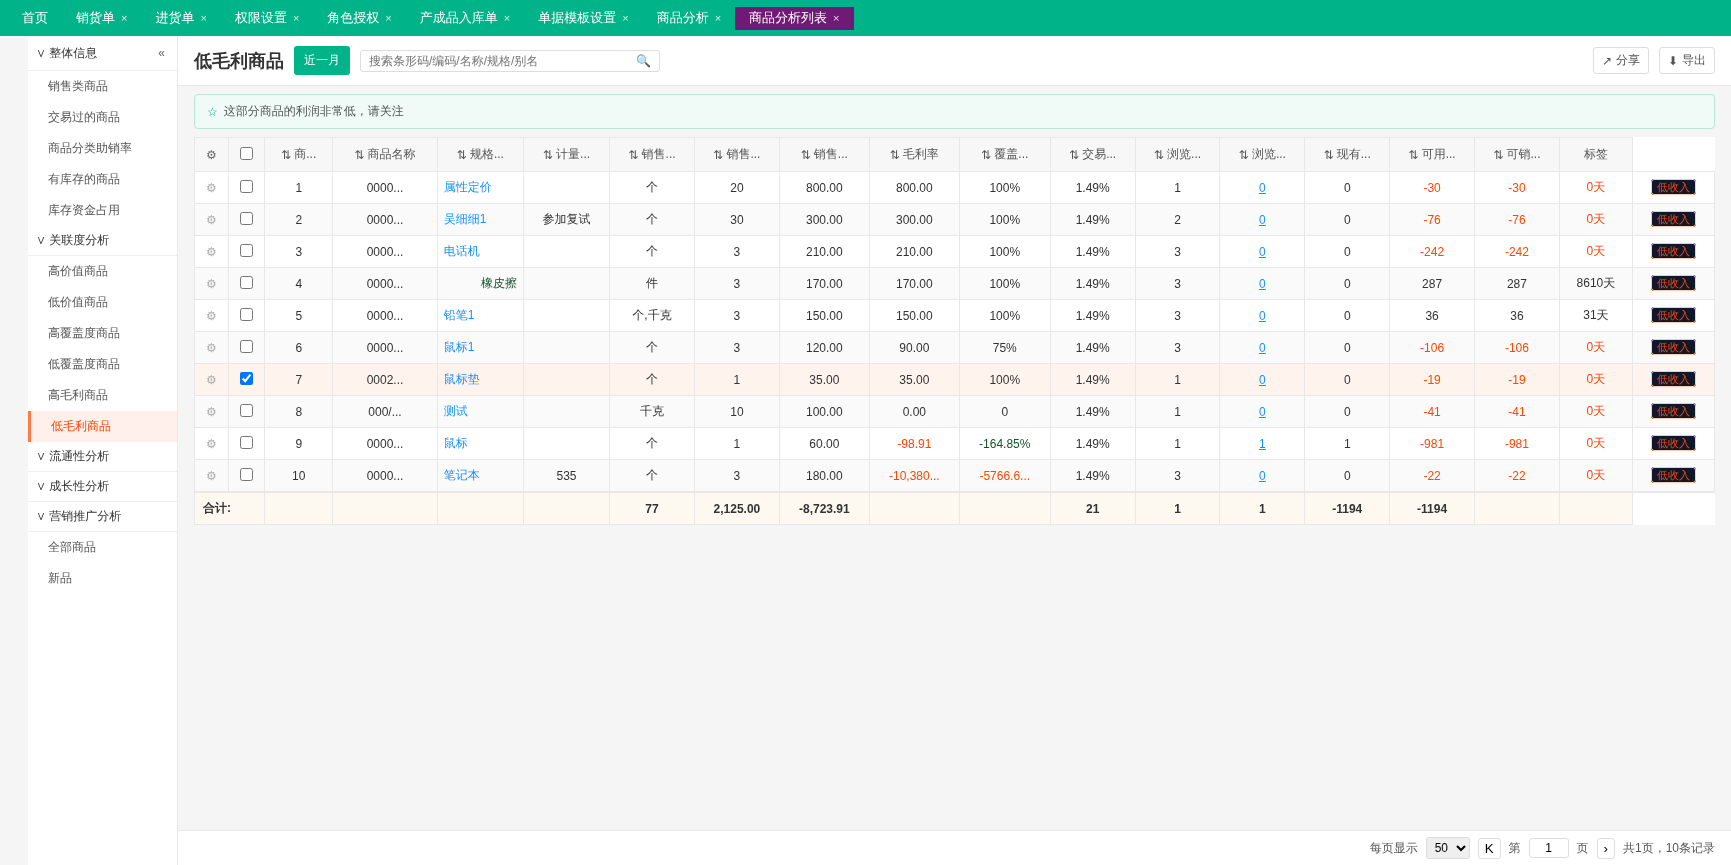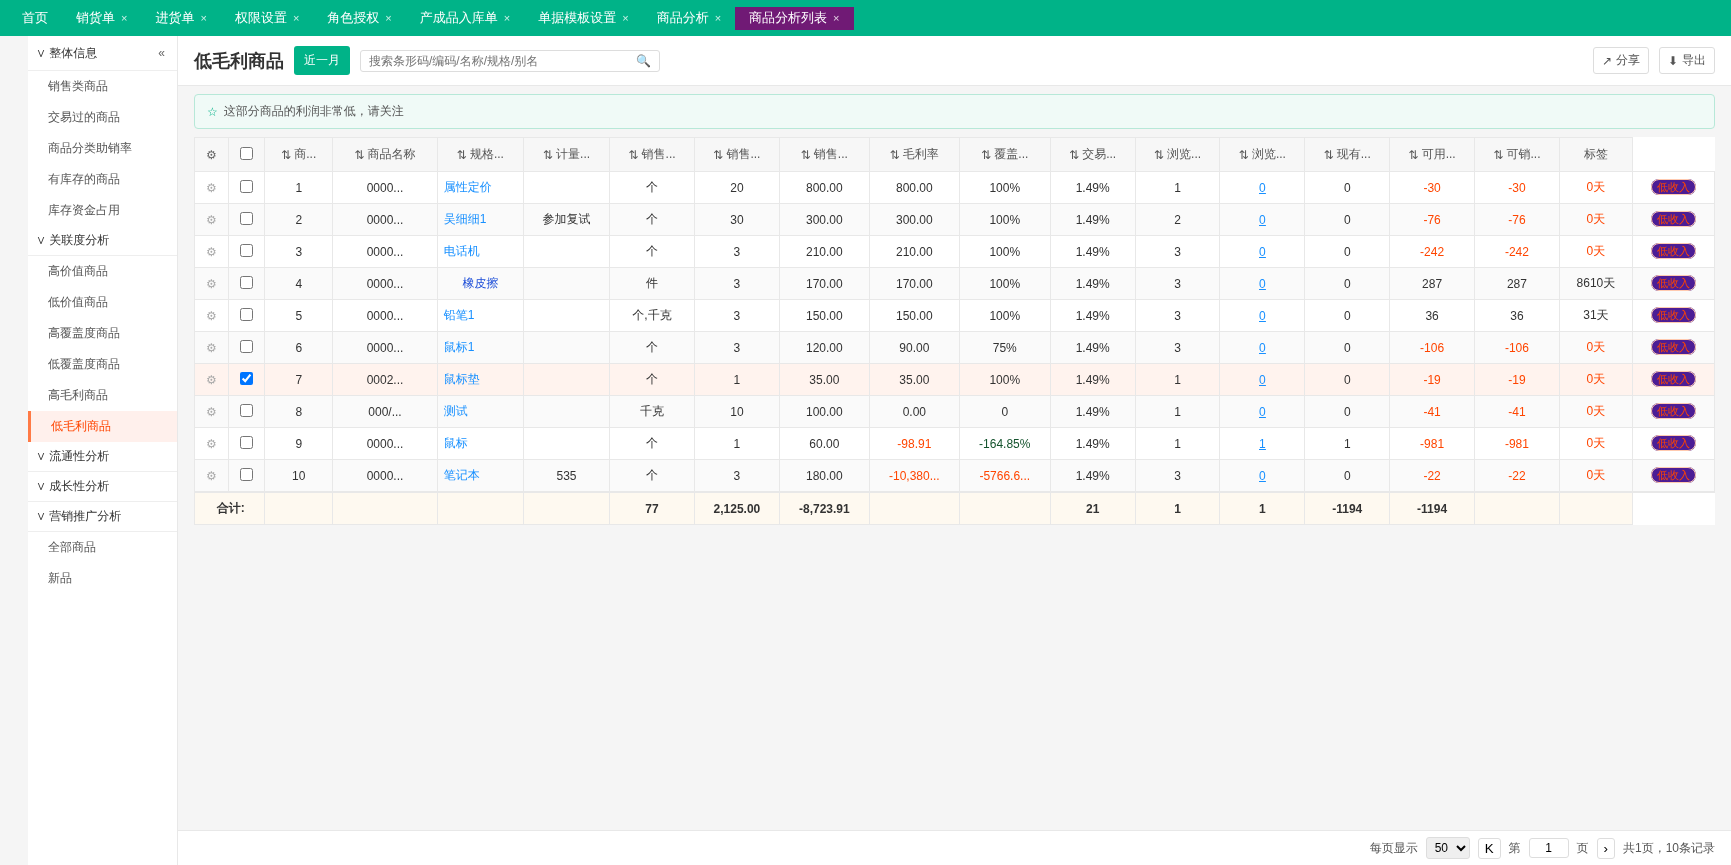--- a/index.html
+++ b/index.html
@@ -38,21 +38,21 @@
     
     .table-container { flex: 1; overflow: auto; padding: 0 16px; }
     table { width: 100%; border-collapse: collapse; background: #fff; font-size: 12px; }
     thead tr { background: #f7f7f7; }
     th { padding: 8px 6px; border: 1px solid #e8e8e8; color: #555; font-weight: normal; text-align: center; white-space: nowrap; position: sticky; top: 0; background: #f7f7f7; z-index: 1; }
     th .col-header { display: flex; align-items: center; justify-content: center; gap: 3px; }
     td { padding: 7px 6px; border: 1px solid #e8e8e8; text-align: center; white-space: nowrap; }
     tr.highlighted td { background: #fff3ee; }
     tr.row-odd td { background: #fff; }
     tr.row-even td { background: #fafafa; }
-    .tag-badge { background: #4c1d95; color: #ff4500; border: 1px solid #ffcab0; padding: 1px 5px; border-radius: 8px; font-size: 11px; }
+    .tag-badge { background: #0f172a; color: #ff4500; border: 1px solid #ffcab0; padding: 1px 5px; border-radius: 3px; font-size: 11px; }
     .link-cell { color: #1890ff; cursor: pointer; text-decoration: underline; }
     .settings-icon { color: #666; cursor: pointer; }
 
     
     .totals-row { background: #fef9f0; border-top: 2px solid #e8e8e8; }
     .totals-row td { font-weight: bold; color: #333; background: #fef9f0 !important; }
 
     
     .bottom-bar { background: #fff; border-top: 1px solid #e8e8e8; padding: 6px 16px; display: flex; align-items: center; justify-content: flex-end; gap: 8px; font-size: 12px; color: #555; }
     .bottom-bar select { border: 1px solid #ddd; border-radius: 3px; padding: 2px 4px; font-size: 12px; }
@@ -326,21 +326,21 @@
     <td style="color:#ff4500;">-242</td>
     <td style="color:#ff4500;">-242</td>
     <td style="color:#ff4500;">0天</td>
     <td><span class="tag-badge">低收入</span></td>
   </tr>
             <tr class="row-even">
     <td><span style="cursor:pointer;color:#aaa;">⚙</span></td>
     <td><input type="checkbox" style=""></td>
     <td>4</td>
     <td>0000...</td>
-    <td style="text-align:center; cursor:pointer; color:#1d4ed8;margin-left:31px;">橡皮擦</td>
+    <td style="text-align:right; cursor:pointer; color:#14532d;margin-left:31px;">橡皮擦</td>
     <td></td>
     <td>件</td>
     <td>3</td>
     <td>170.00</td>
     <td style="color:#333;">170.00</td>
     <td style="color:#333;">100%</td>
     <td>1.49%</td>
     <td>3</td>
     <td class="link-cell"><u>0</u></td>
     <td>0</td>
@@ -471,21 +471,21 @@
     <td class="link-cell"><u>0</u></td>
     <td>0</td>
     <td style="color:#ff4500;">-22</td>
     <td style="color:#ff4500;">-22</td>
     <td style="color:#ff4500;">0天</td>
     <td><span class="tag-badge">低收入</span></td>
   </tr>
           </tbody>
         <tfoot>
           <tr class="totals-row">
-            <td colspan="2" style="text-align:center; padding-left:8px;margin-top:40px;">合计:</td>
+            <td colspan="2" style="text-align:left; padding-left:8px;margin-top:40px;">合计:</td>
             <td></td>
             <td></td>
             <td></td>
             <td></td>
             <td>77</td>
             <td>2,125.00</td>
             <td>-8,723.91</td>
             <td></td>
             <td></td>
             <td>21</td>

